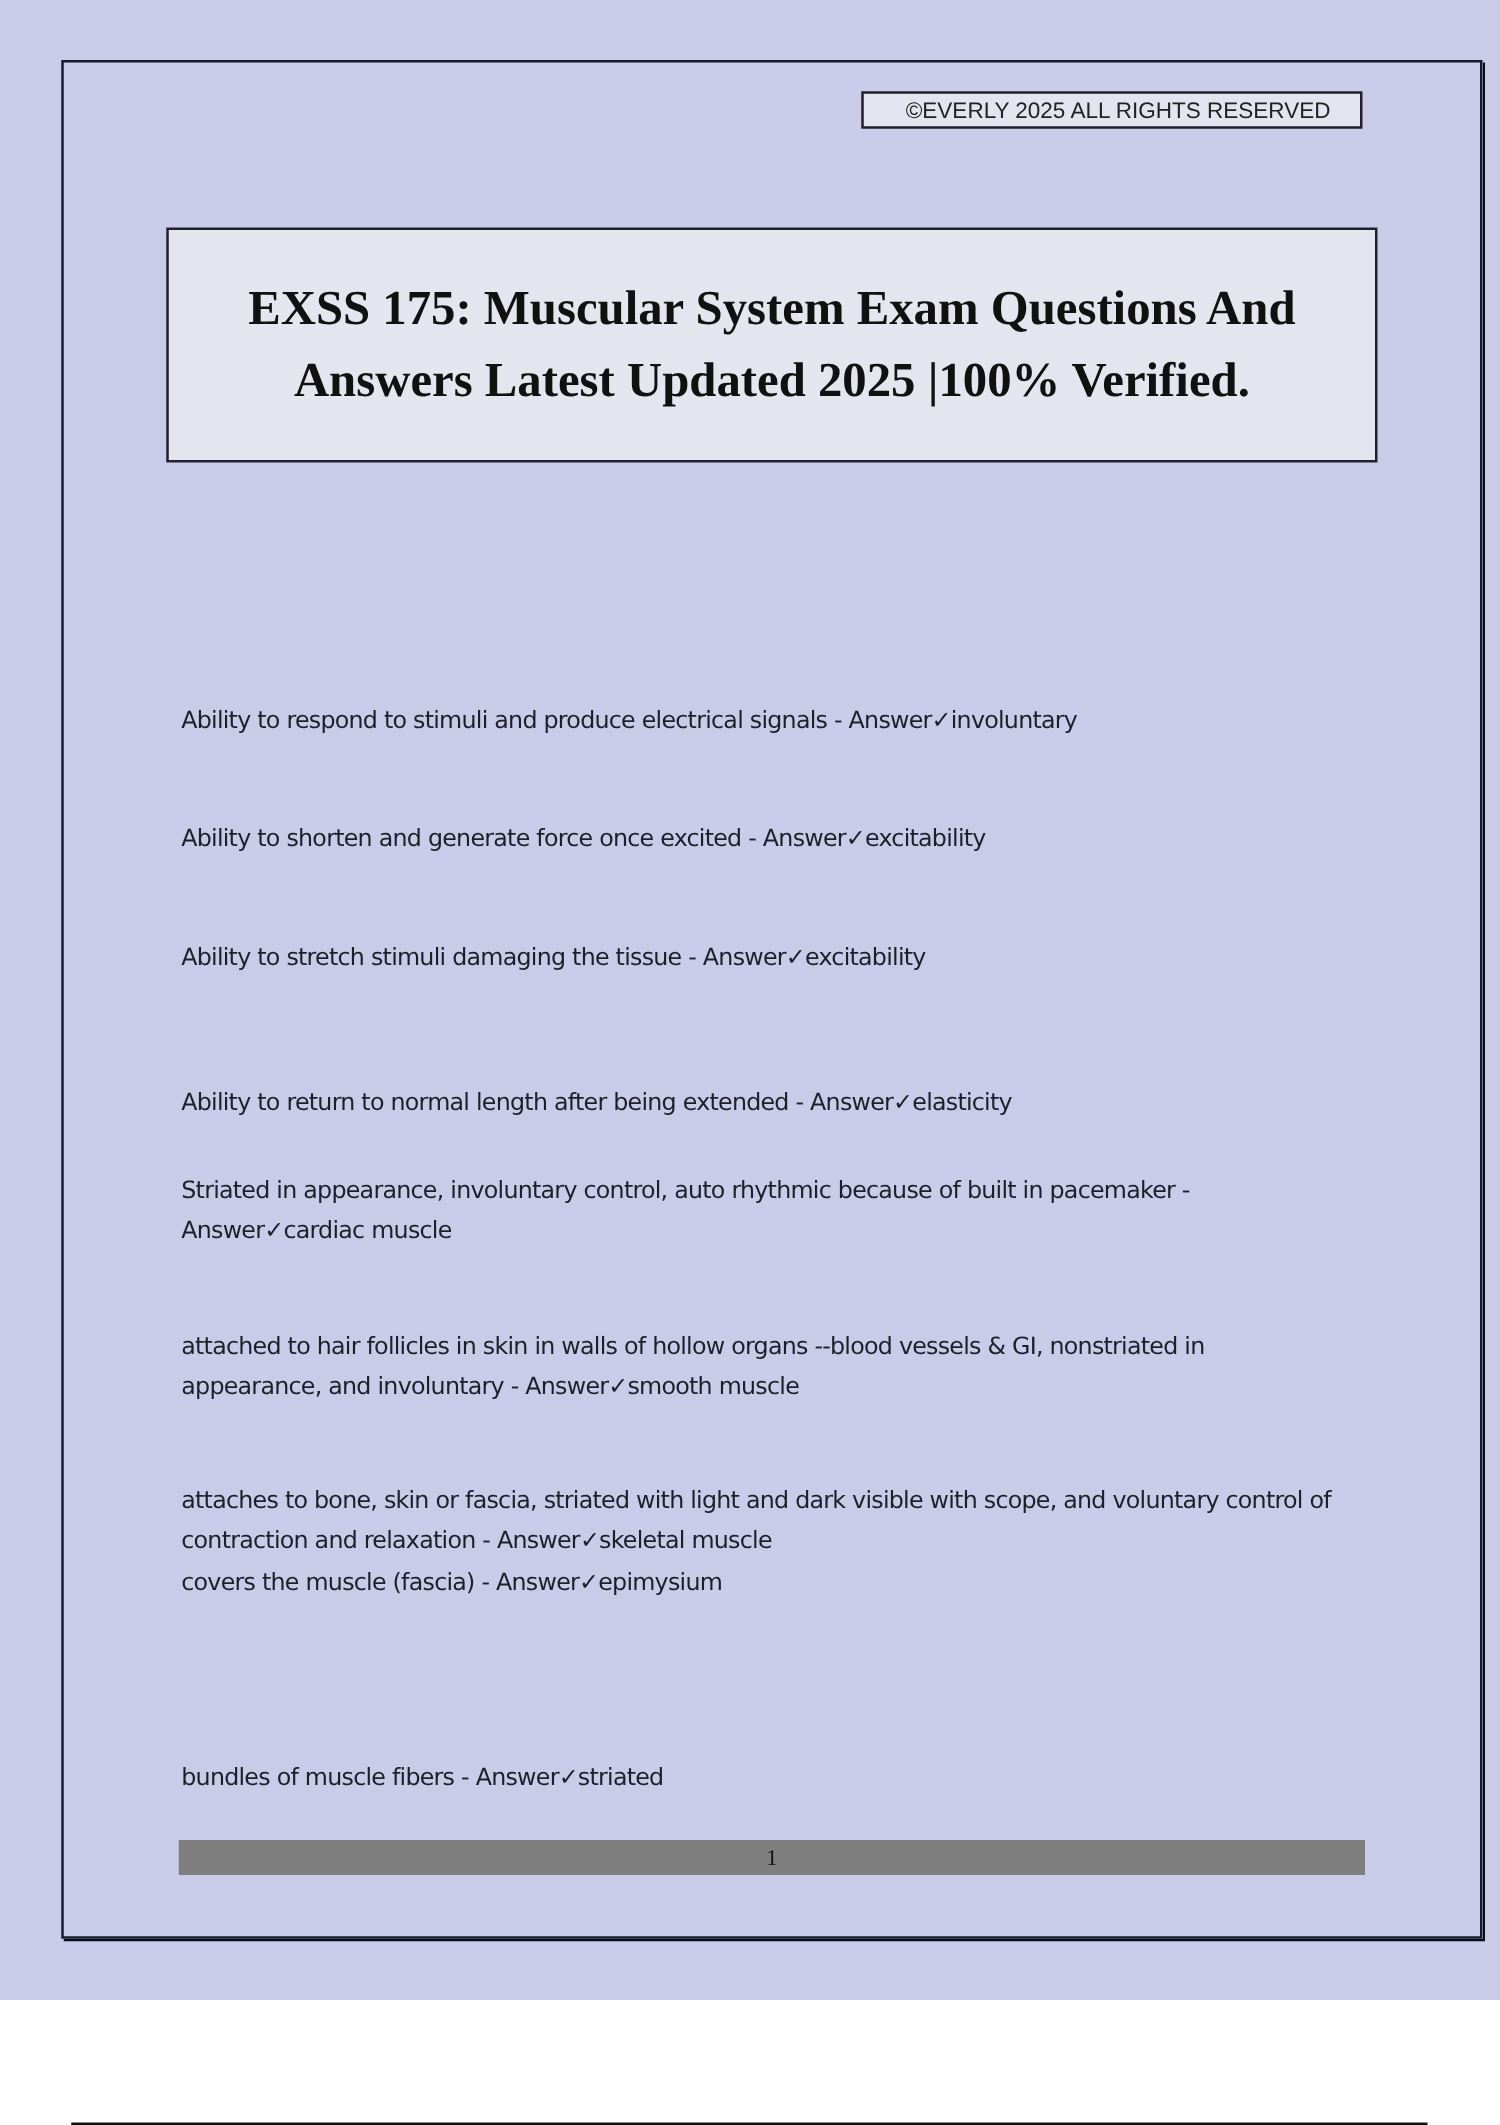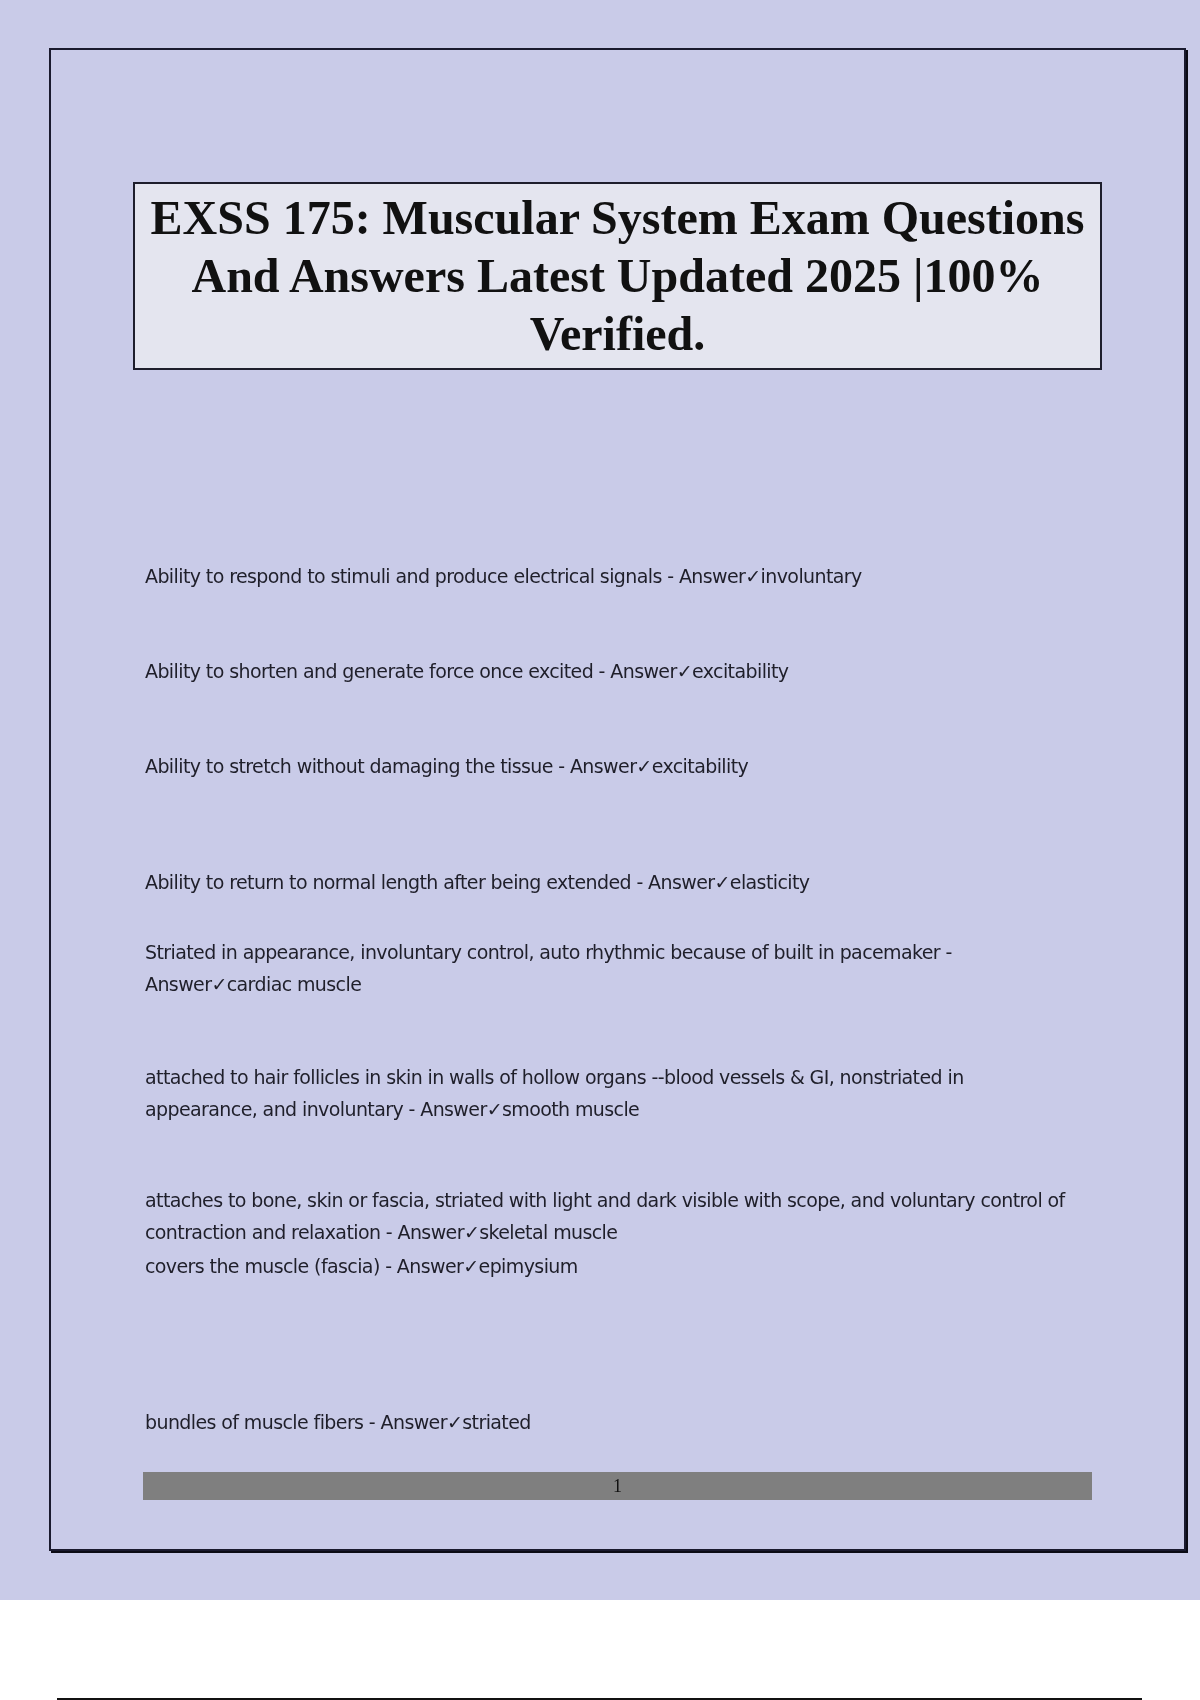--- a/index.html
+++ b/index.html
@@ -23,21 +23,21 @@
       padding-left: 10px;
     }
     .title-box {
       position: absolute; left: 133px; top: 182px; width: 969px; height: 188px;
       border: 2px solid #1e1e2c;
       background: #e4e5ef;
       display: flex; align-items: center; justify-content: center;
     }
     .title {
       font-family: "Liberation Serif", serif;
-      font-weight: bold; font-size: 48px; line-height: 58px;
+      font-weight: bold; font-size: 39px; line-height: 58px;
       color: #111; text-align: center; padding: 0 6px;
     }
     .qa-list {
       position: absolute; left: 145px; top: 0; width: 920px;
       font-family: "DejaVu Sans", sans-serif;
       font-size: 19px; color: #1f1f2a; line-height: 32px;
     }
     .qa {
       position: absolute; left: 0; width: 920px;
       letter-spacing: -0.6px;
@@ -53,34 +53,35 @@
       position: absolute; left: 57px; top: 1698px; width: 1085px; height: 2px;
       background: #111;
     }
   </style>
 </head>
 <body>
 
 <div class="page">
   <div class="frame"></div>
 
+  <div class="copyright">©EVERLY 2025 ALL RIGHTS RESERVED</div>
 
   <div class="title-box">
     <div class="title">EXSS 175: Muscular System Exam Questions And Answers Latest Updated 2025 |100% Verified.</div>
   </div>
 
   <div class="qa-list">
     <div class="qa" style="top:560px">
       <span>Ability to respond to stimuli and produce electrical signals - </span><span>Answer</span><span class="check">✓</span><span>involuntary</span>
     </div>
     <div class="qa" style="top:655px">
       <span>Ability to shorten and generate force once excited - </span><span>Answer</span><span class="check">✓</span><span>excitability</span>
     </div>
     <div class="qa" style="top:750px">
-      <span>Ability to stretch without damaging the tissue - </span><span>Answer</span><span class="check">✓</span><span>excitability</span>
+      <span>Ability to stretch stimuli damaging the tissue - </span><span>Answer</span><span class="check">✓</span><span>excitability</span>
     </div>
     <div class="qa" style="top:866px">
       <span>Ability to return to normal length after being extended - </span><span>Answer</span><span class="check">✓</span><span>elasticity</span>
     </div>
     <div class="qa" style="top:936px">
       <span>Striated in appearance, involuntary control, auto rhythmic because of built in pacemaker - </span><span>Answer</span><span class="check">✓</span><span>cardiac muscle</span>
     </div>
     <div class="qa" style="top:1061px">
       <span>attached to hair follicles in skin in walls of hollow organs --blood vessels &amp; GI, nonstriated in appearance, and involuntary - </span><span>Answer</span><span class="check">✓</span><span>smooth muscle</span>
     </div>

